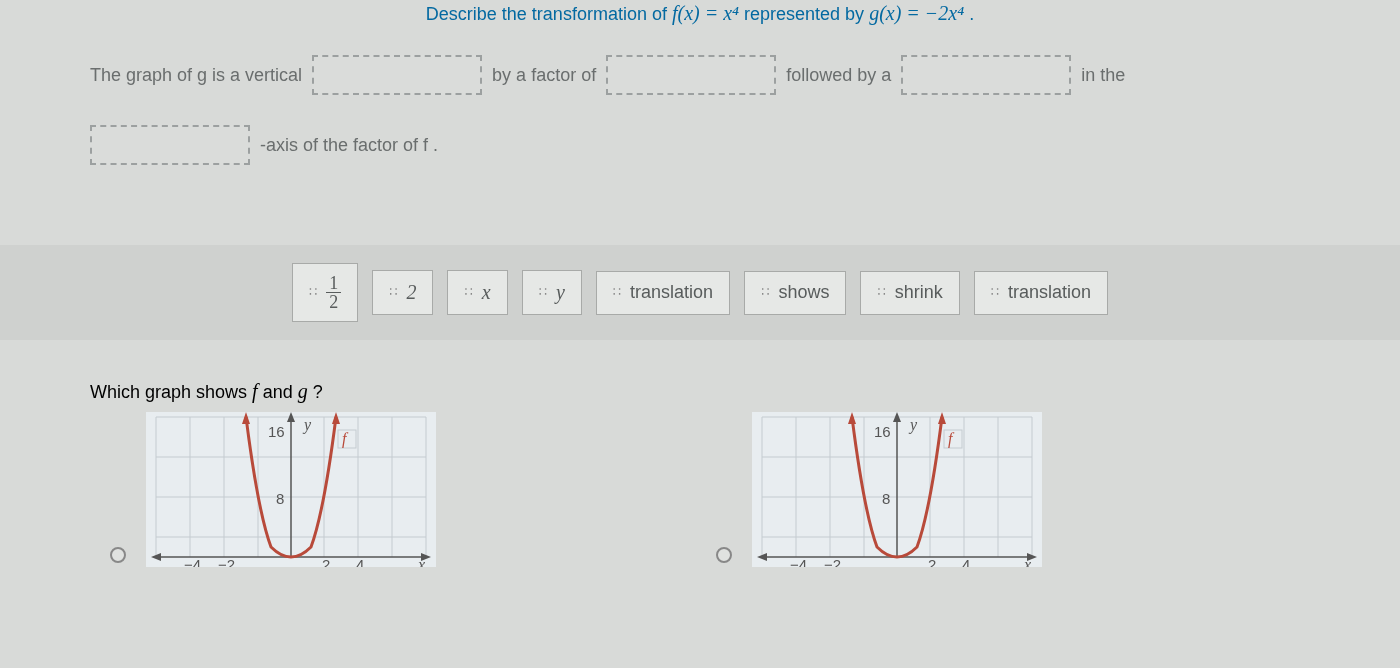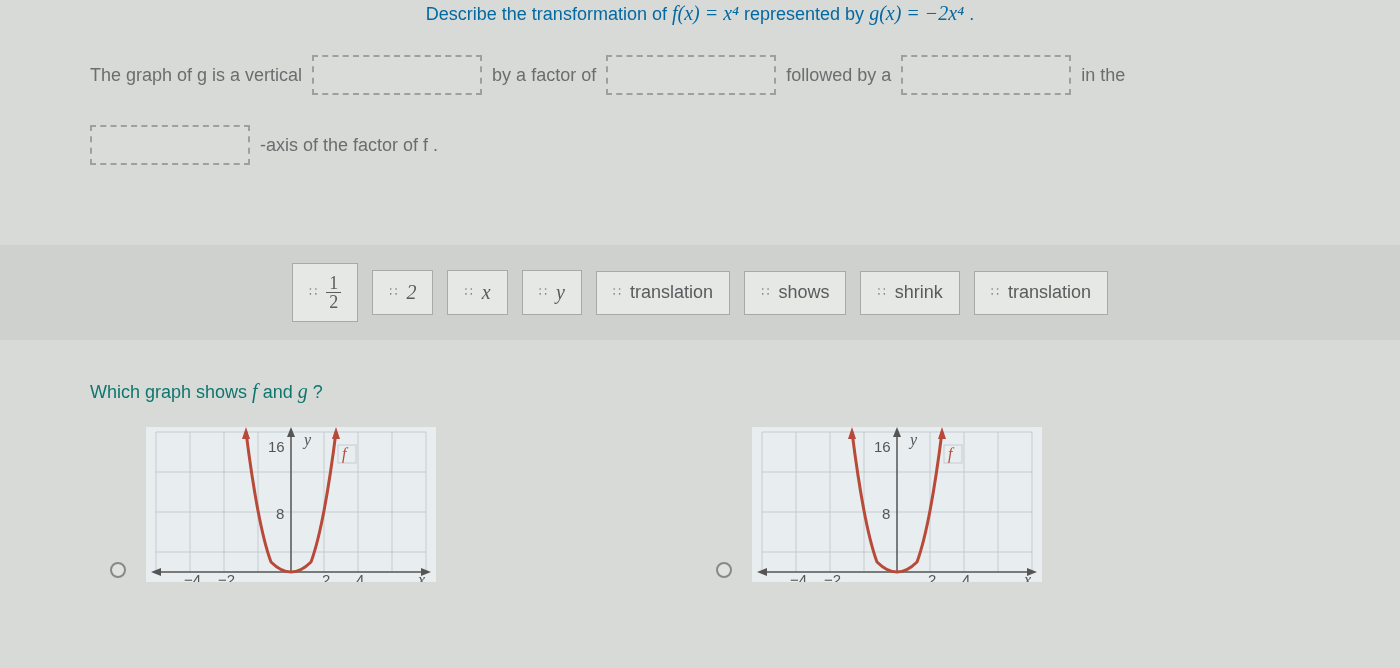--- a/index.html
+++ b/index.html
@@ -78,24 +78,24 @@
       vertical-align: middle;
     }
     .fraction .num {
       border-bottom: 1px solid #585c5c;
       padding: 0 3px;
     }
     .fraction .den {
       padding: 0 3px;
     }
     .graph-question {
-      color: #0f766e;
+      color: #000000;
       font-size: 18px;
       margin-top: 40px;
-      margin-bottom: 24px;
+      margin-bottom: 9px;
     }
     .graphs-row {
       display: flex;
       gap: 280px;
       padding-left: 20px;
     }
     .graph-item {
       display: flex;
       align-items: flex-end;
       gap: 20px;

